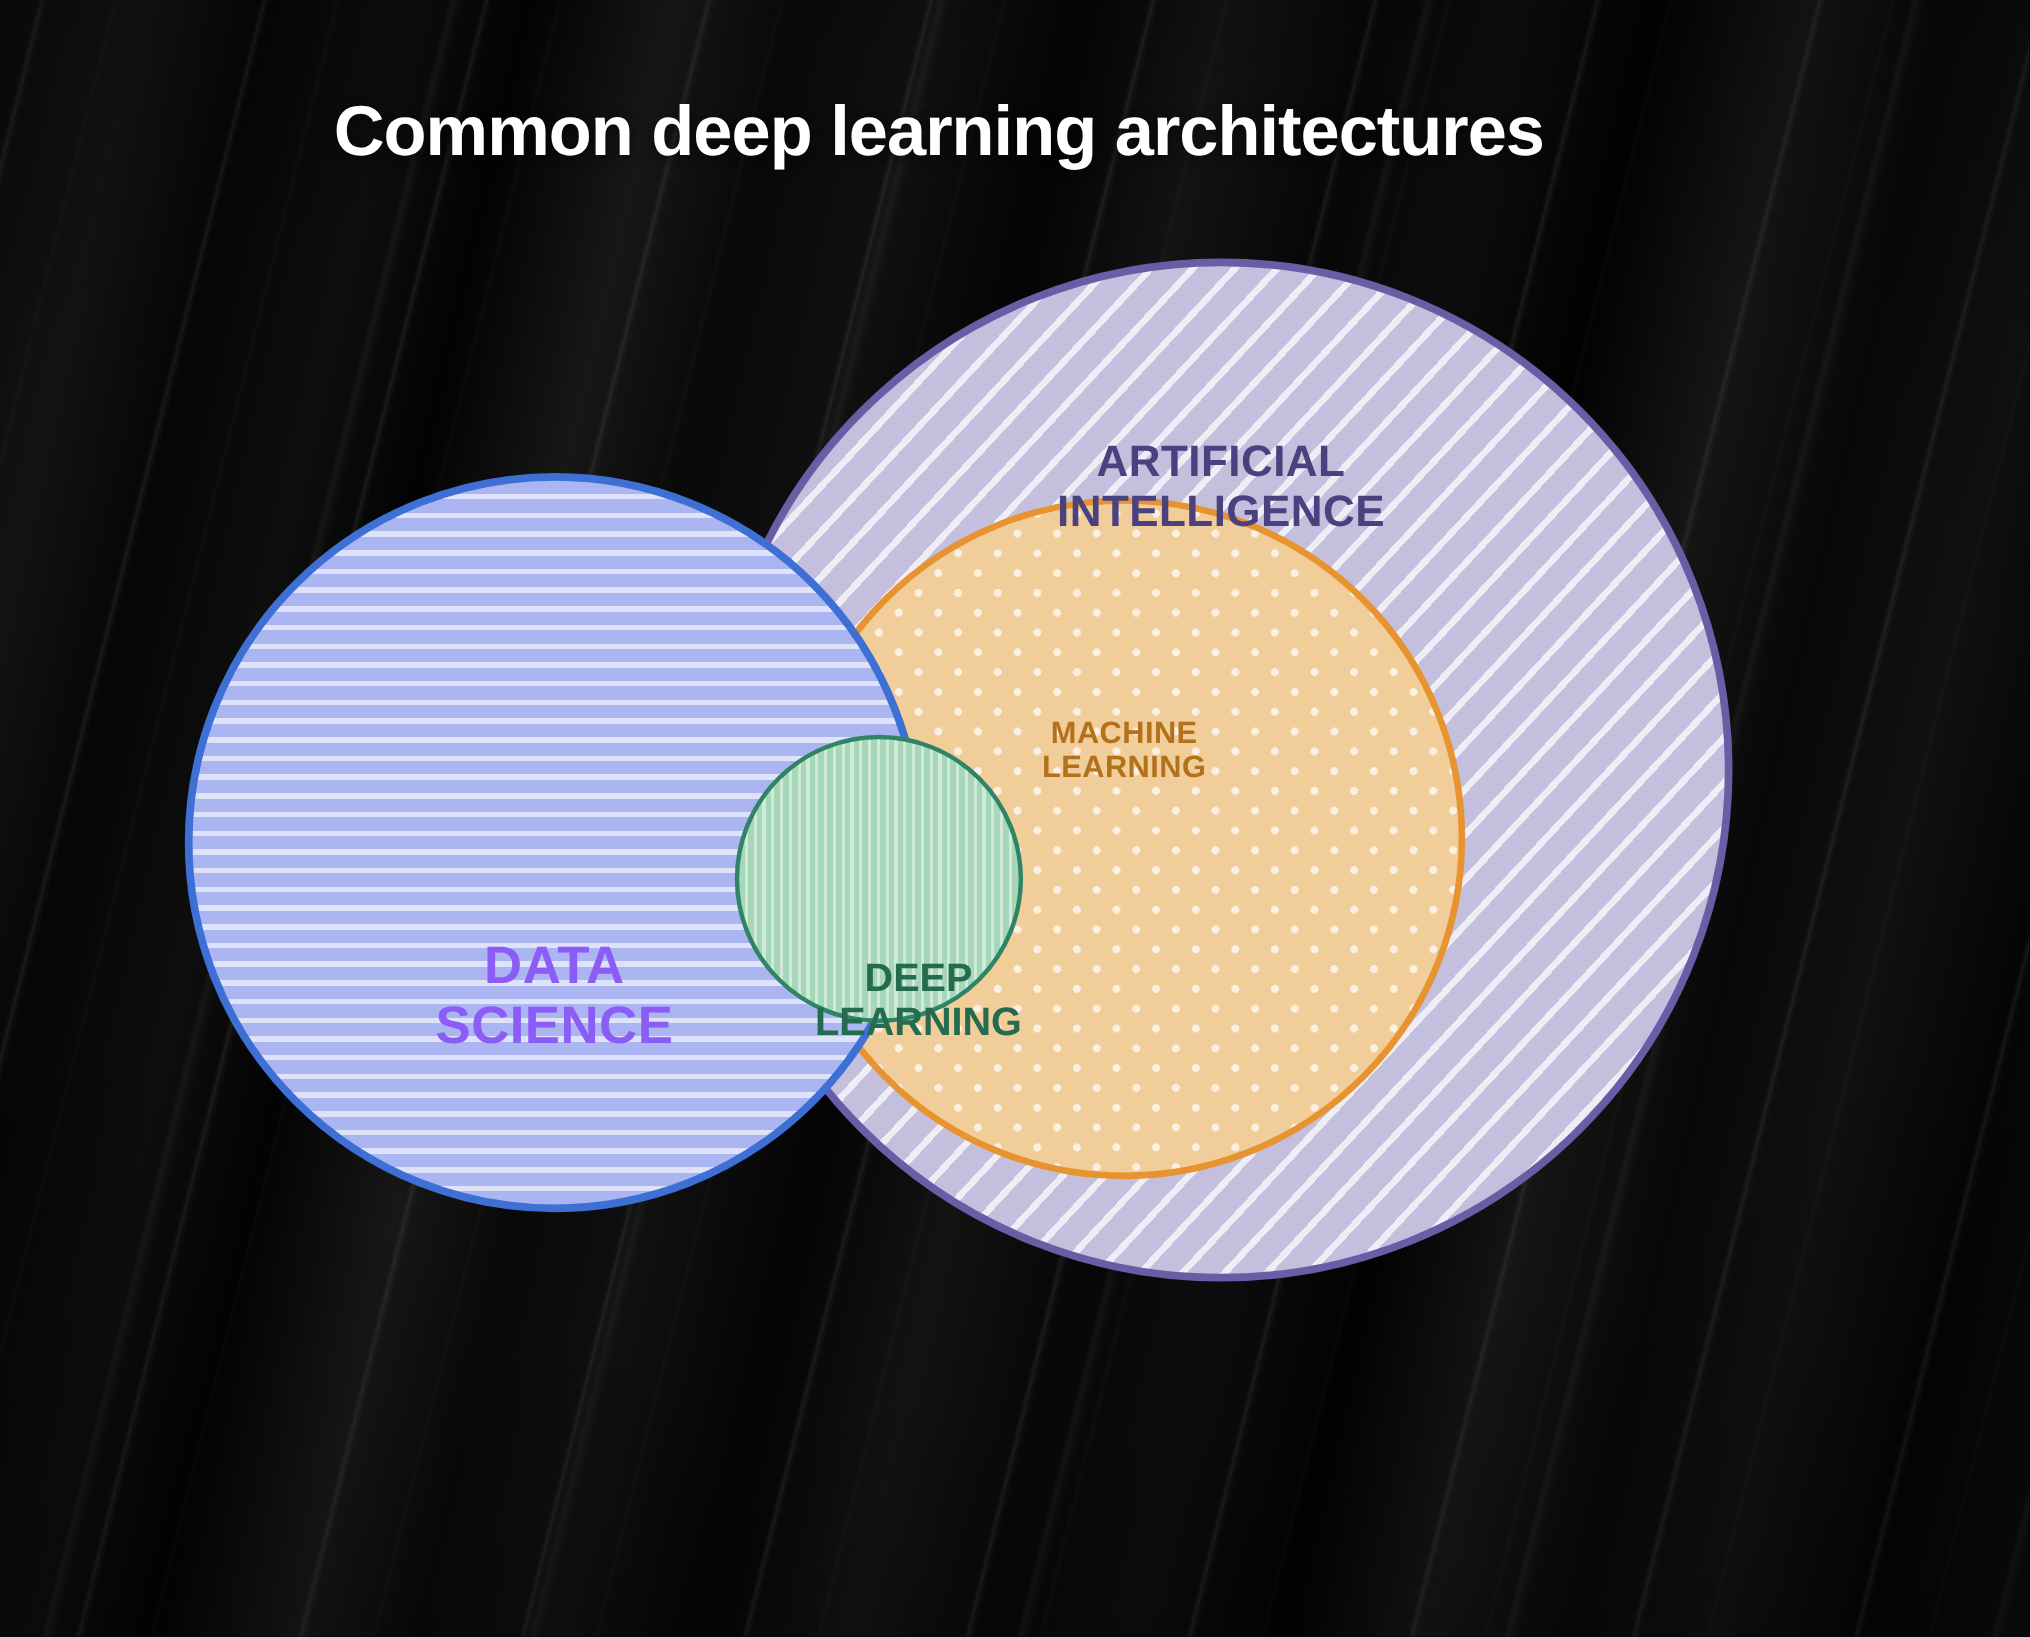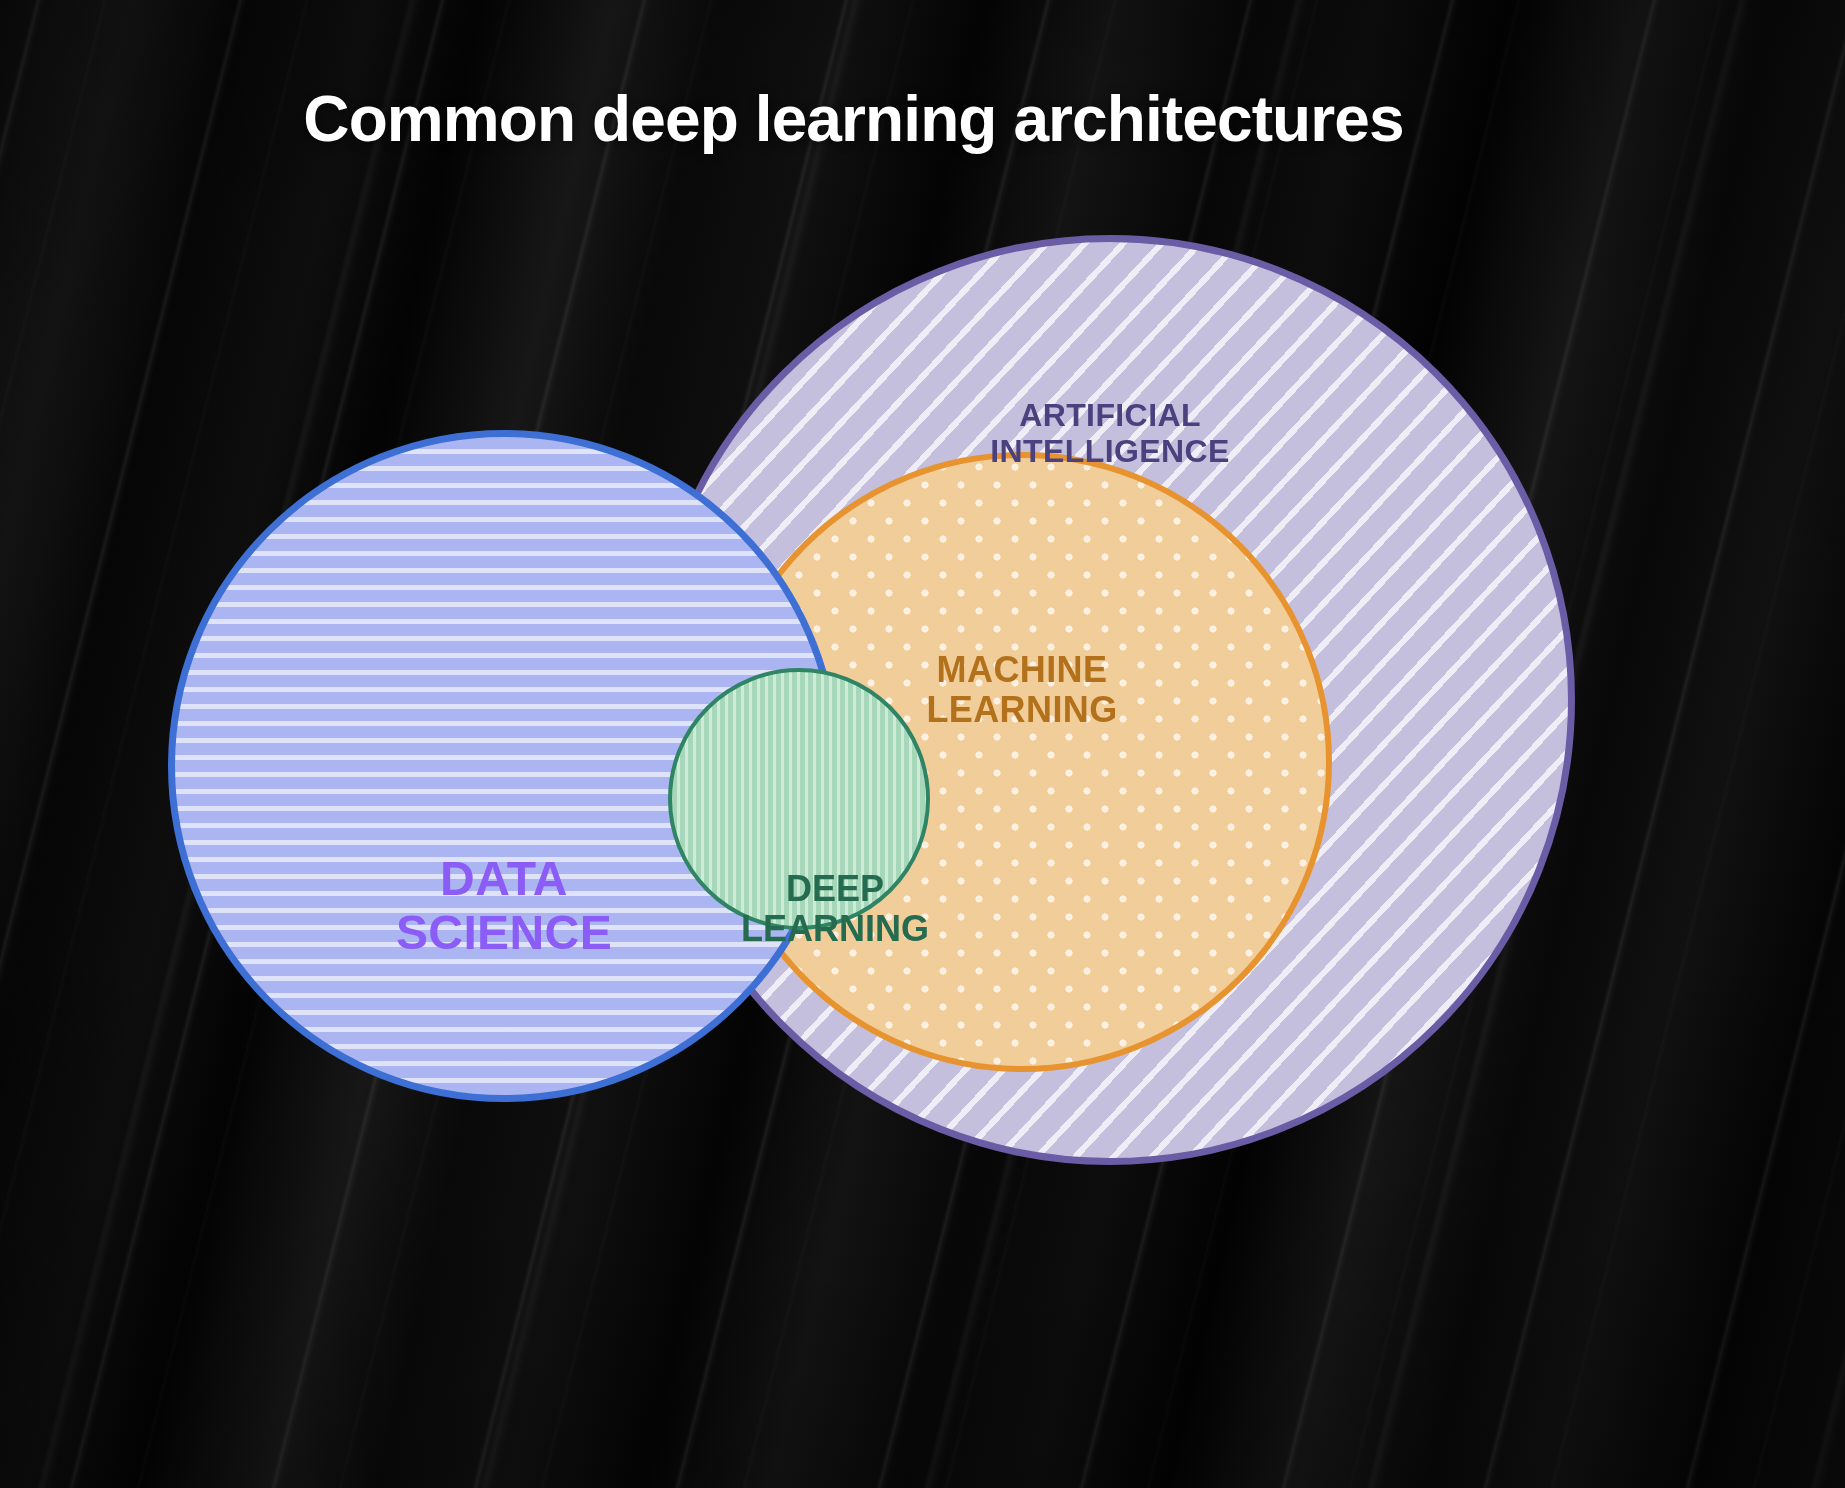--- a/index.html
+++ b/index.html
@@ -156,28 +156,28 @@
     line-height: 1.12;
     white-space: pre-line;
     letter-spacing: 0.4px;
     pointer-events: none;
   }
   #label-ai {
     z-index: 6;
     left: 645px; top: 398px;
     width: 930px;
     color: #4a417e;
-    font-size: 32px;
+    font-size: 40px;
   }
   #label-ml {
     z-index: 7;
     left: 712px; top: 650px;
     width: 620px;
     color: #b3711b;
-    font-size: 36px;
+    font-size: 28px;
   }
   #label-ds {
     z-index: 8;
     left: 168px; top: 852px;
     width: 672px;
     color: #8b5cf6;
     font-size: 48px;
     text-align: center;
   }
   #label-dl {

